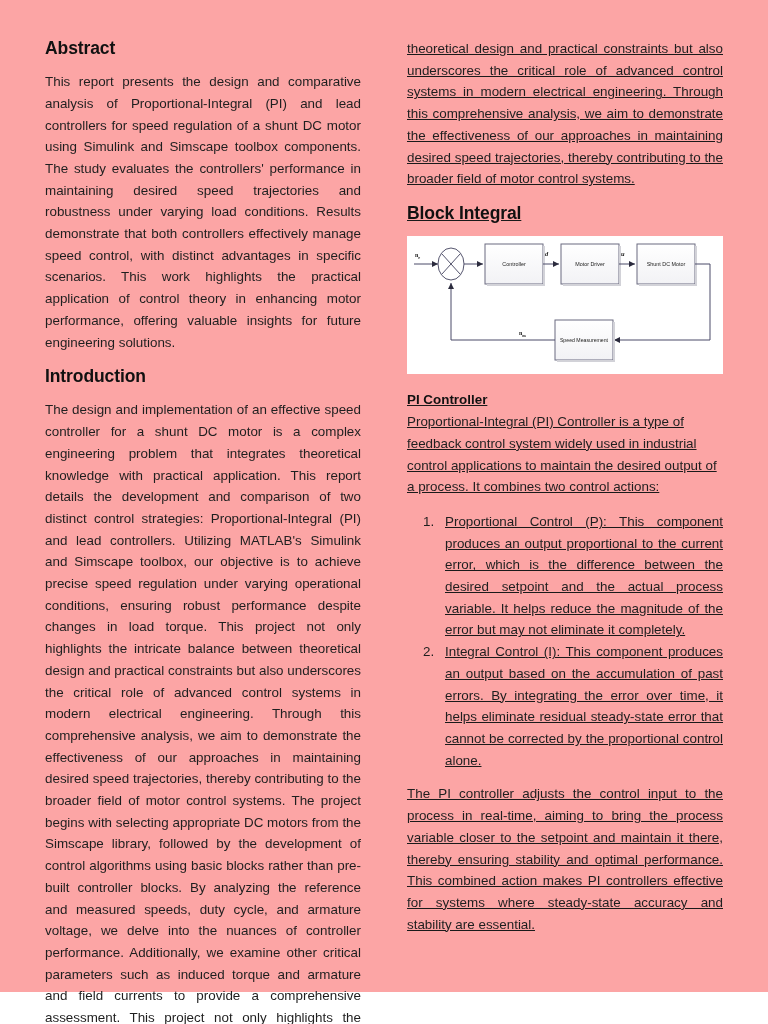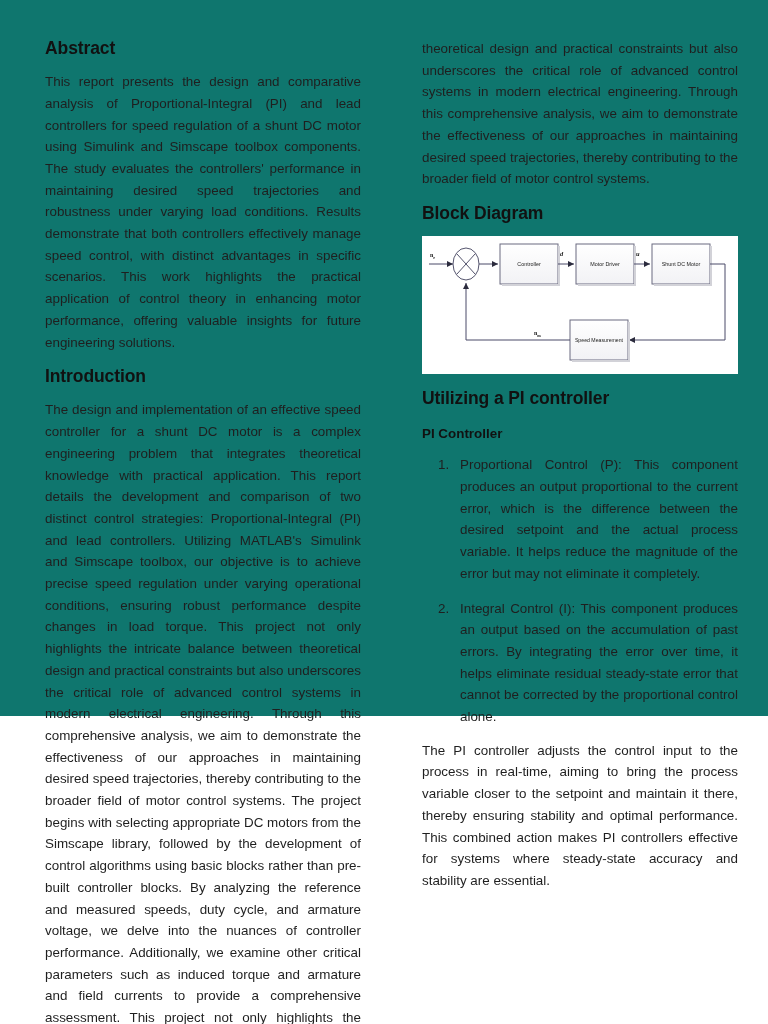--- a/index.html
+++ b/index.html
@@ -12,30 +12,30 @@
     height: 1024px;
     font-family: "Liberation Sans", sans-serif;
     color: #1a1a1a;
     position: relative;
     overflow: hidden;
   }
   .page {
     position: absolute;
     left: 0; top: 0;
     width: 768px;
-    height: 716px;
-    background: #0f766e;
+    height: 992px;
+    background: #fca5a5;
   }
   .col {
     position: absolute;
     top: 38px;
     width: 316px;
   }
   .col-left  { left: 45px; }
-  .col-right { left: 422px; }
+  .col-right { left: 407px; text-decoration: underline; }
 
   h2.heading {
     font-size: 17.5px;
     font-weight: bold;
     color: #111;
     margin: 0 0 13px 0;
     letter-spacing: -0.1px;
     line-height: 1.15;
   }
   .heading.tight-top { margin-top: 8px; }
@@ -62,21 +62,20 @@
     line-height: 1.5;
   }
 
   ol.numlist {
     margin: 10px 0 12px 0;
     padding-left: 31px;
     font-size: 13.4px;
     line-height: 1.62;
   }
   ol.numlist li {
-    margin-bottom: 13px;
     text-align: justify;
     padding-left: 7px;
     color: #1f1f1f;
   }
   ol.numlist li:last-child { margin-bottom: 8px; }
 
   
   .figure {
     position: relative;
     width: 316px;
@@ -99,21 +98,21 @@
 
     <h2 class="heading tight-top">Introduction</h2>
 
     <p class="body">The design and implementation of an effective speed controller for a shunt DC motor is a complex engineering problem that integrates theoretical knowledge with practical application. This report details the development and comparison of two distinct control strategies: Proportional-Integral (PI) and lead controllers. Utilizing MATLAB's Simulink and Simscape toolbox, our objective is to achieve precise speed regulation under varying operational conditions, ensuring robust performance despite changes in load torque. This project not only highlights the intricate balance between theoretical design and practical constraints but also underscores the critical role of advanced control systems in modern electrical engineering. Through this comprehensive analysis, we aim to demonstrate the effectiveness of our approaches in maintaining desired speed trajectories, thereby contributing to the broader field of motor control systems. The project begins with selecting appropriate DC motors from the Simscape library, followed by the development of control algorithms using basic blocks rather than pre-built controller blocks. By analyzing the reference and measured speeds, duty cycle, and armature voltage, we delve into the nuances of controller performance. Additionally, we examine other critical parameters such as induced torque and armature and field currents to provide a comprehensive assessment. This project not only highlights the intricate balance between</p>
   </div>
 
   <div class="col col-right">
 
     <p class="body">theoretical design and practical constraints but also underscores the critical role of advanced control systems in modern electrical engineering. Through this comprehensive analysis, we aim to demonstrate the effectiveness of our approaches in maintaining desired speed trajectories, thereby contributing to the broader field of motor control systems.</p>
 
-    <h2 class="heading">Block Diagram</h2>
+    <h2 class="heading">Block Integral</h2>
 
     <div class="figure">
       <svg width="316" height="138" viewBox="0 0 316 138">
         <defs>
           <marker id="arr" markerWidth="7" markerHeight="7" refX="6" refY="3" orient="auto" markerUnits="userSpaceOnUse">
             <path d="M0,0 L6,3 L0,6 z" fill="#2b2b3d"></path>
           </marker>
           <linearGradient id="blkfill" x1="0" y1="0" x2="0" y2="1">
             <stop offset="0%" stop-color="#ffffff"></stop>
             <stop offset="100%" stop-color="#f2f2f5"></stop>
@@ -169,24 +168,24 @@
           <text x="177" y="106" text-anchor="middle" font-family="'Liberation Sans', sans-serif" font-size="5.2" fill="#222">Speed Measurement</text>
         </g>
 
         <path d="M148,104 L44,104 L44,47" fill="none" stroke="#4a4a68" stroke-width="1" marker-end="url(#arr)"></path>
         <text x="112" y="99" font-family="'Liberation Serif', serif" font-size="6" font-weight="bold" fill="#1a1a1a">
           <tspan>n</tspan><tspan dy="1.8" font-size="4.2">m</tspan>
         </text>
       </svg>
     </div>
 
-    <h2 class="heading">Utilizing a PI controller</h2>
 
     <div class="subhead">PI Controller</div>
 
+    <p class="body left-align">Proportional-Integral (PI) Controller is a type of feedback control system widely used in industrial control applications to maintain the desired output of a process. It combines two control actions:</p>
 
     <ol class="numlist">
       <li>Proportional Control (P): This component produces an output proportional to the current error, which is the difference between the desired setpoint and the actual process variable. It helps reduce the magnitude of the error but may not eliminate it completely.</li>
       <li>Integral Control (I): This component produces an output based on the accumulation of past errors. By integrating the error over time, it helps eliminate residual steady-state error that cannot be corrected by the proportional control alone.</li>
     </ol>
 
     <p class="body no-gap">The PI controller adjusts the control input to the process in real-time, aiming to bring the process variable closer to the setpoint and maintain it there, thereby ensuring stability and optimal performance. This combined action makes PI controllers effective for systems where steady-state accuracy and stability are essential.</p>
   </div>
 
 </div>

